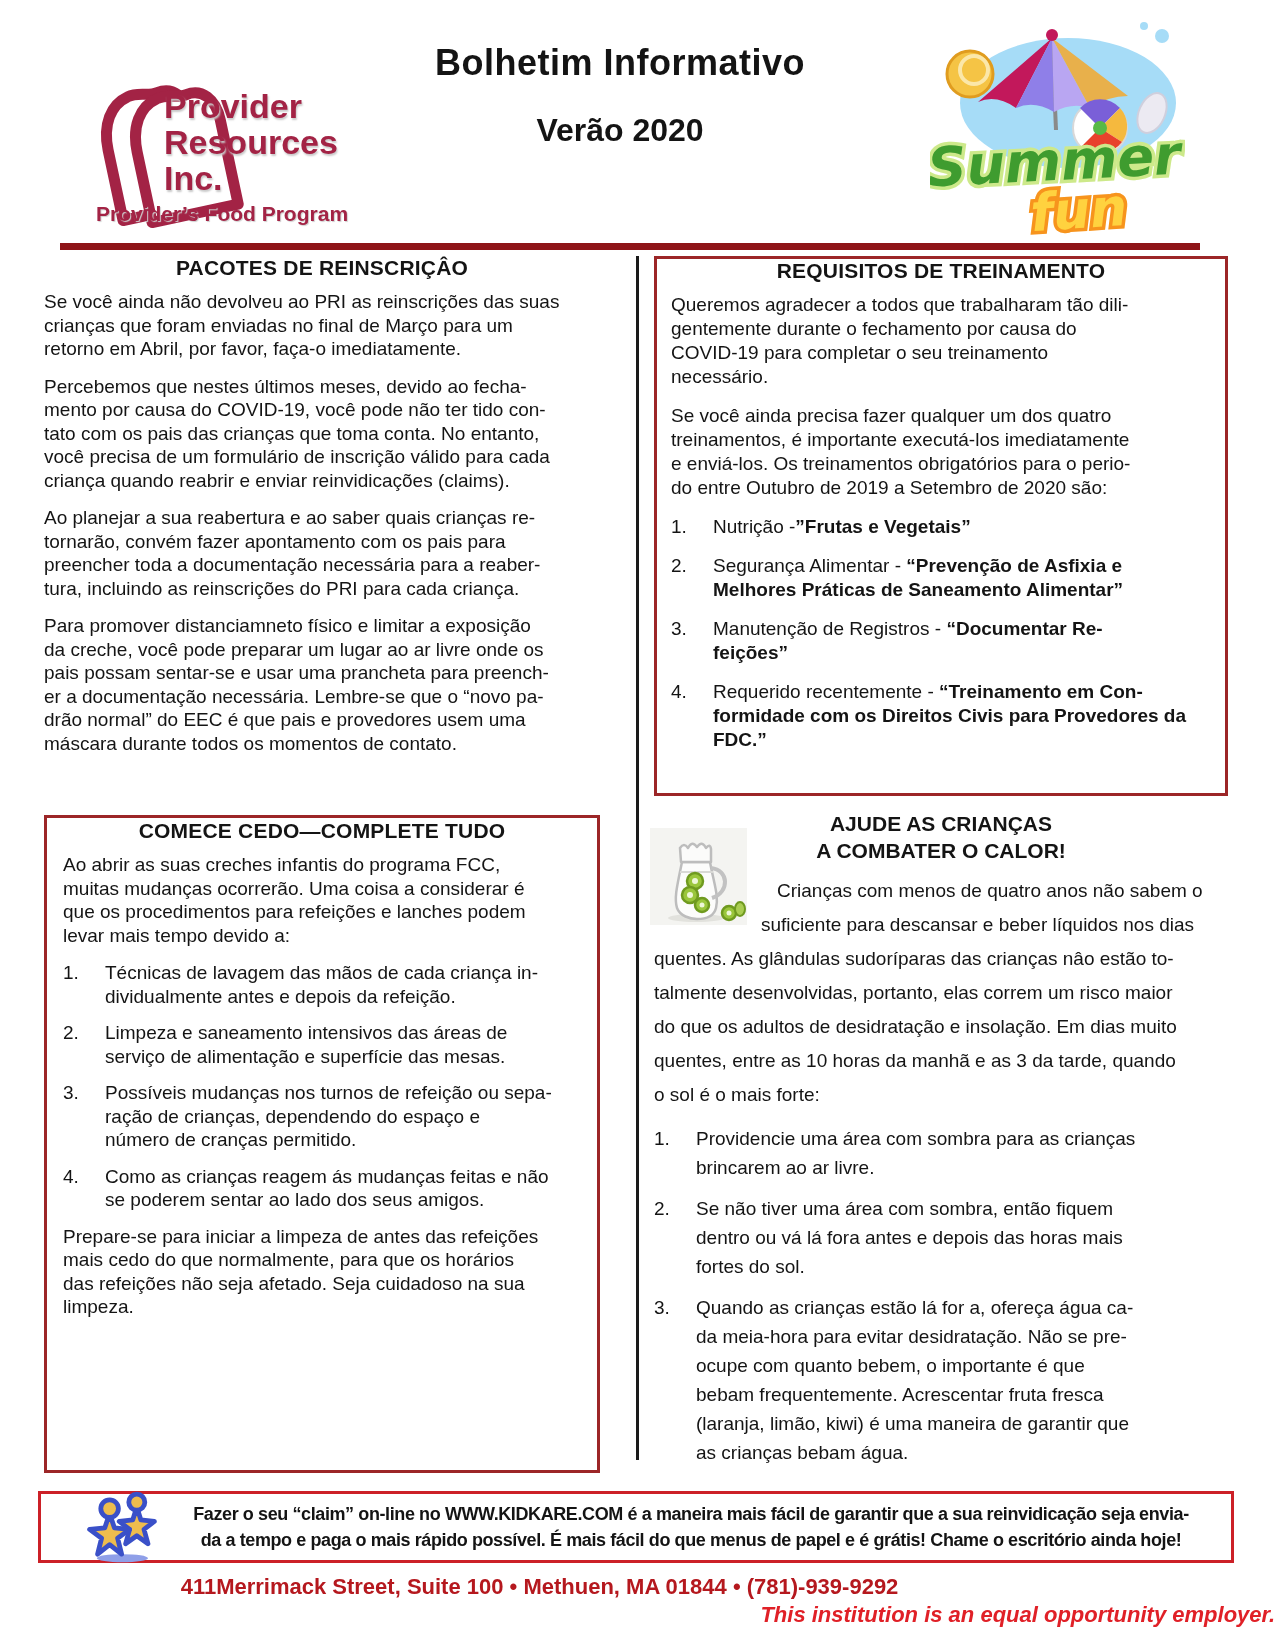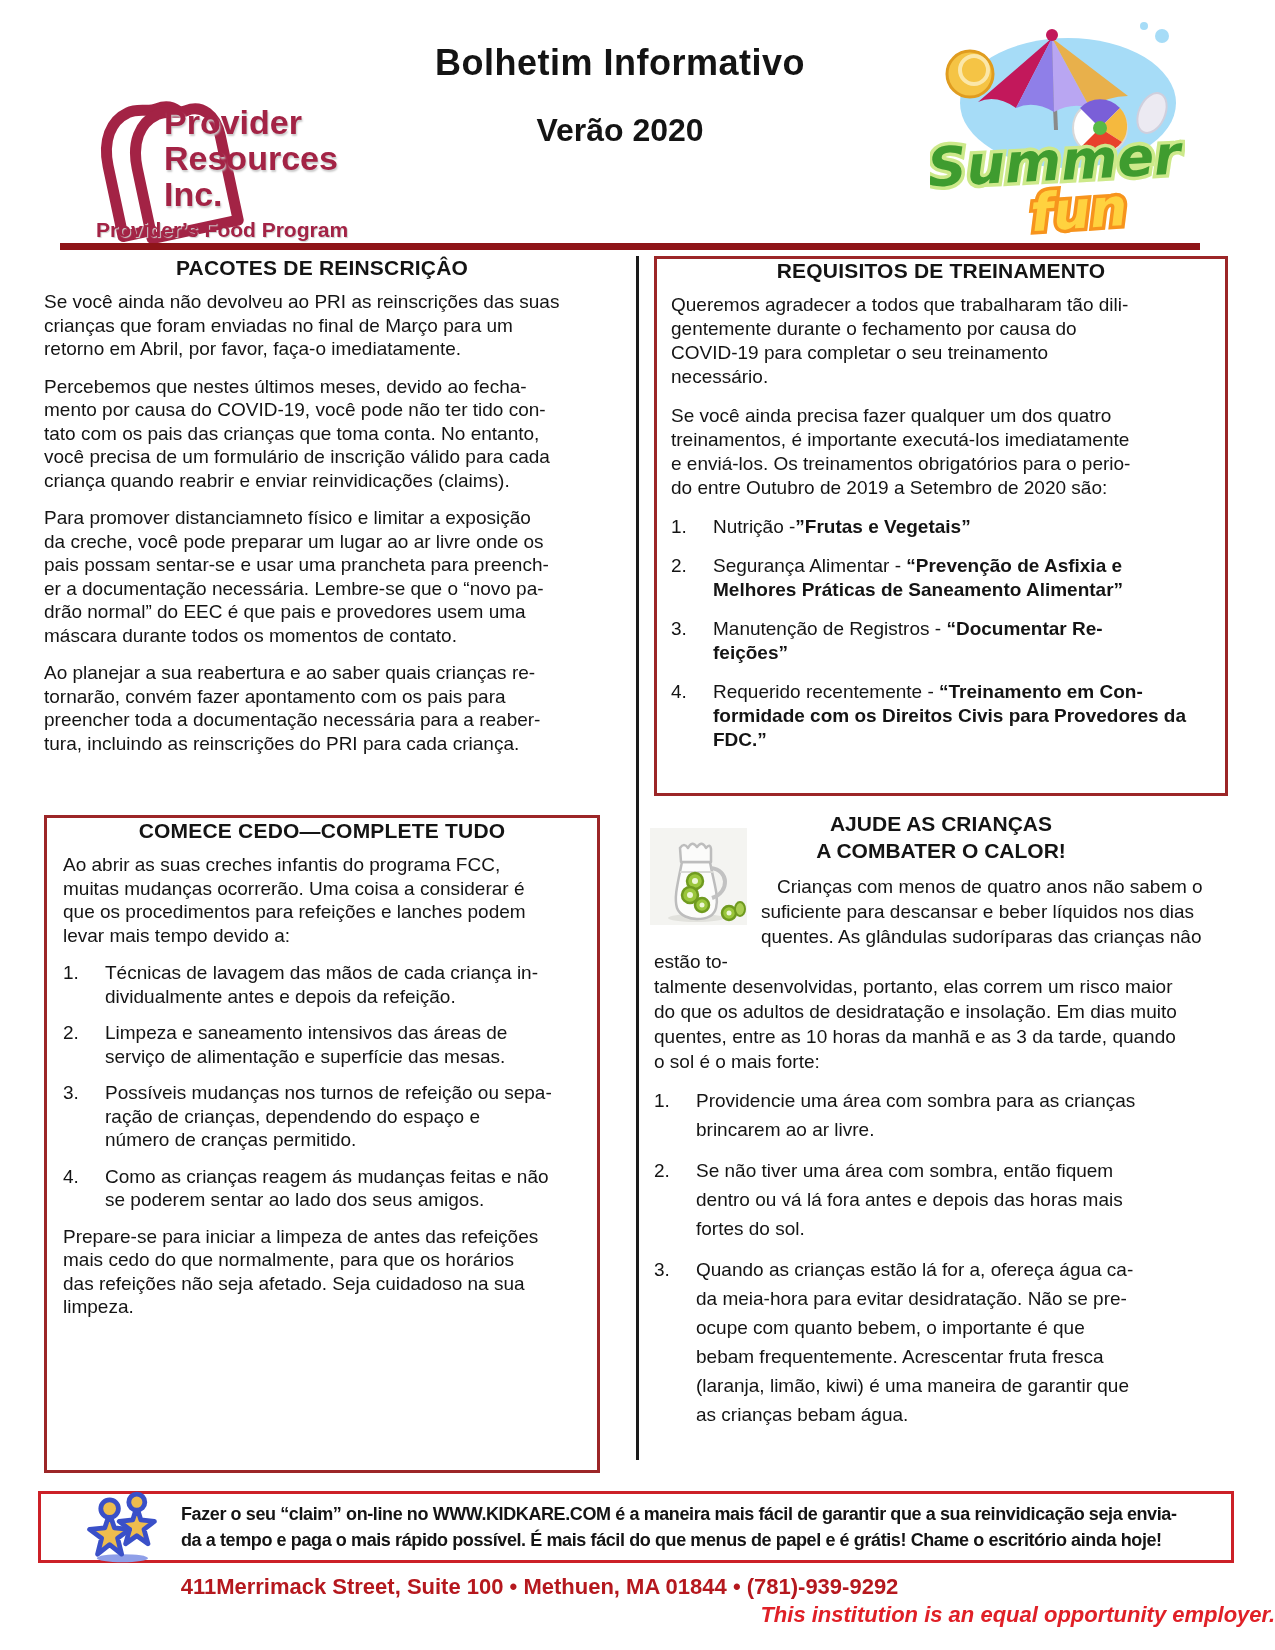--- a/index.html
+++ b/index.html
@@ -1,21 +1,21 @@
 <!DOCTYPE html>
 <html><head>
 <meta charset="utf-8">
 <style>
   html,body { margin:0; padding:0; background:#ffffff; }
   .page {
     position:relative; width:1275px; height:1650px; background:#fff;
     font-family:"Liberation Sans", sans-serif; color:#141414; overflow:hidden;
   }
   
-  .logo { position:absolute; left:72px; top:66px; width:300px; height:185px; }
+  .logo { position:absolute; left:72px; top:50px; width:300px; height:185px; }
   .logo svg { position:absolute; left:0; top:4px; }
   .logo-text { position:absolute; left:92px; top:38px; line-height:36px;
     font-size:34px; font-weight:bold; color:#a32345; text-shadow:1px 2px 2px #c9c9c9; }
   .logo-tagline { position:absolute; left:24px; top:152px; font-size:21px; font-weight:bold;
     color:#a32345; text-shadow:1px 1px 1px #cfcfcf; }
   .title-block { position:absolute; left:380px; top:42px; width:480px; text-align:center; }
   .title1 { font-size:36px; font-weight:bold; letter-spacing:0.5px;text-align:center; }
   .title2 { font-size:32px; font-weight:bold; margin-top:28px; }
   .summerfun { position:absolute; left:930px; top:8px; width:255px; height:230px; }
   .rule { position:absolute; left:60px; top:243px; width:1140px; height:7px; background:#8e1418; }
@@ -37,28 +37,28 @@
 
   .req-box { box-sizing:border-box; width:574px; height:540px;
     border:3px solid #9c2628; padding:0 14px; overflow:hidden; }
   .req-box .p { line-height:24px; margin-bottom:15px; }
   .req-box .li { line-height:24px; margin-bottom:15px; }
 
   
   .ajude { margin-top:14px; }
   .ajude-head { text-align:center; font-size:21px; font-weight:600; line-height:27px; margin-bottom:10px; }
   .pitcher { float:left; width:97px; height:97px; margin:-46px 14px 6px -4px; }
-  .ajude-intro { font-size:19px; line-height:25px; white-space:pre-line; text-indent:16px; margin-bottom:12px; }
+  .ajude-intro { font-size:19px; line-height:34px; white-space:pre-line; text-indent:16px; margin-bottom:12px; }
   .ajude .li { line-height:29px; margin-bottom:12px; }
 
   
   .kidkare { position:absolute; left:38px; top:1491px; width:1196px; height:72px;
     box-sizing:border-box; border:3px solid #cc2027; display:flex; align-items:center; }
   .kidkare .family { flex:none; margin:0 16px 0 42px; }
-  .kidkare .kk-text { flex:1; text-align:left; font-size:18px; font-weight:bold;
+  .kidkare .kk-text { flex:1; text-align:center; font-size:18px; font-weight:bold;
     letter-spacing:-0.4px; line-height:26px; white-space:pre-line; padding-right:30px; }
   .footer-address { position:absolute; left:0; top:1574px; width:1079px; text-align:center;
     font-size:22px; font-weight:bold; color:#b5181e; }
   .footer-eoe { position:absolute; left:0; top:1602px; width:1275px; text-align:right;
     font-size:22px; font-weight:bold; font-style:italic; color:#e02027; }
 </style>
 </head>
 <body>
 
 <div class="page">
@@ -118,30 +118,30 @@
   <div class="left-col">
     <div class="sec-head">PACOTES DE REINSCRIÇÂO</div>
     <div class="p">Se você ainda não devolveu ao PRI as reinscrições das suas
 crianças que foram enviadas no final de Março para um
 retorno em Abril, por favor, faça-o imediatamente.</div>
     <div class="p">Percebemos que nestes últimos meses, devido ao fecha-
 mento por causa do COVID-19, você pode não ter tido con-
 tato com os pais das crianças que toma conta. No entanto,
 você precisa de um formulário de inscrição válido para cada
 criança quando reabrir e enviar reinvidicações (claims).</div>
+    <div class="p">Ao planejar a sua reabertura e ao saber quais crianças re-
+tornarão, convém fazer apontamento com os pais para
+preencher toda a documentação necessária para a reaber-
+tura, incluindo as reinscrições do PRI para cada criança.</div>
     <div class="p">Para promover distanciamneto físico e limitar a exposição
 da creche, você pode preparar um lugar ao ar livre onde os
 pais possam sentar-se e usar uma prancheta para preench-
 er a documentação necessária. Lembre-se que o “novo pa-
 drão normal” do EEC é que pais e provedores usem uma
 máscara durante todos os momentos de contato.</div>
-    <div class="p">Ao planejar a sua reabertura e ao saber quais crianças re-
-tornarão, convém fazer apontamento com os pais para
-preencher toda a documentação necessária para a reaber-
-tura, incluindo as reinscrições do PRI para cada criança.</div>
 
     <div class="comece-box">
       <div class="sec-head">COMECE CEDO—COMPLETE TUDO</div>
       <div class="p">Ao abrir as suas creches infantis do programa FCC,
 muitas mudanças ocorrerão.  Uma coisa a considerar é
 que os procedimentos para refeições e lanches podem
 levar mais tempo devido a:</div>
       <div class="li">
         <span class="num">1.</span>
         <span class="txt">Técnicas de lavagem das mãos de cada criança in-

